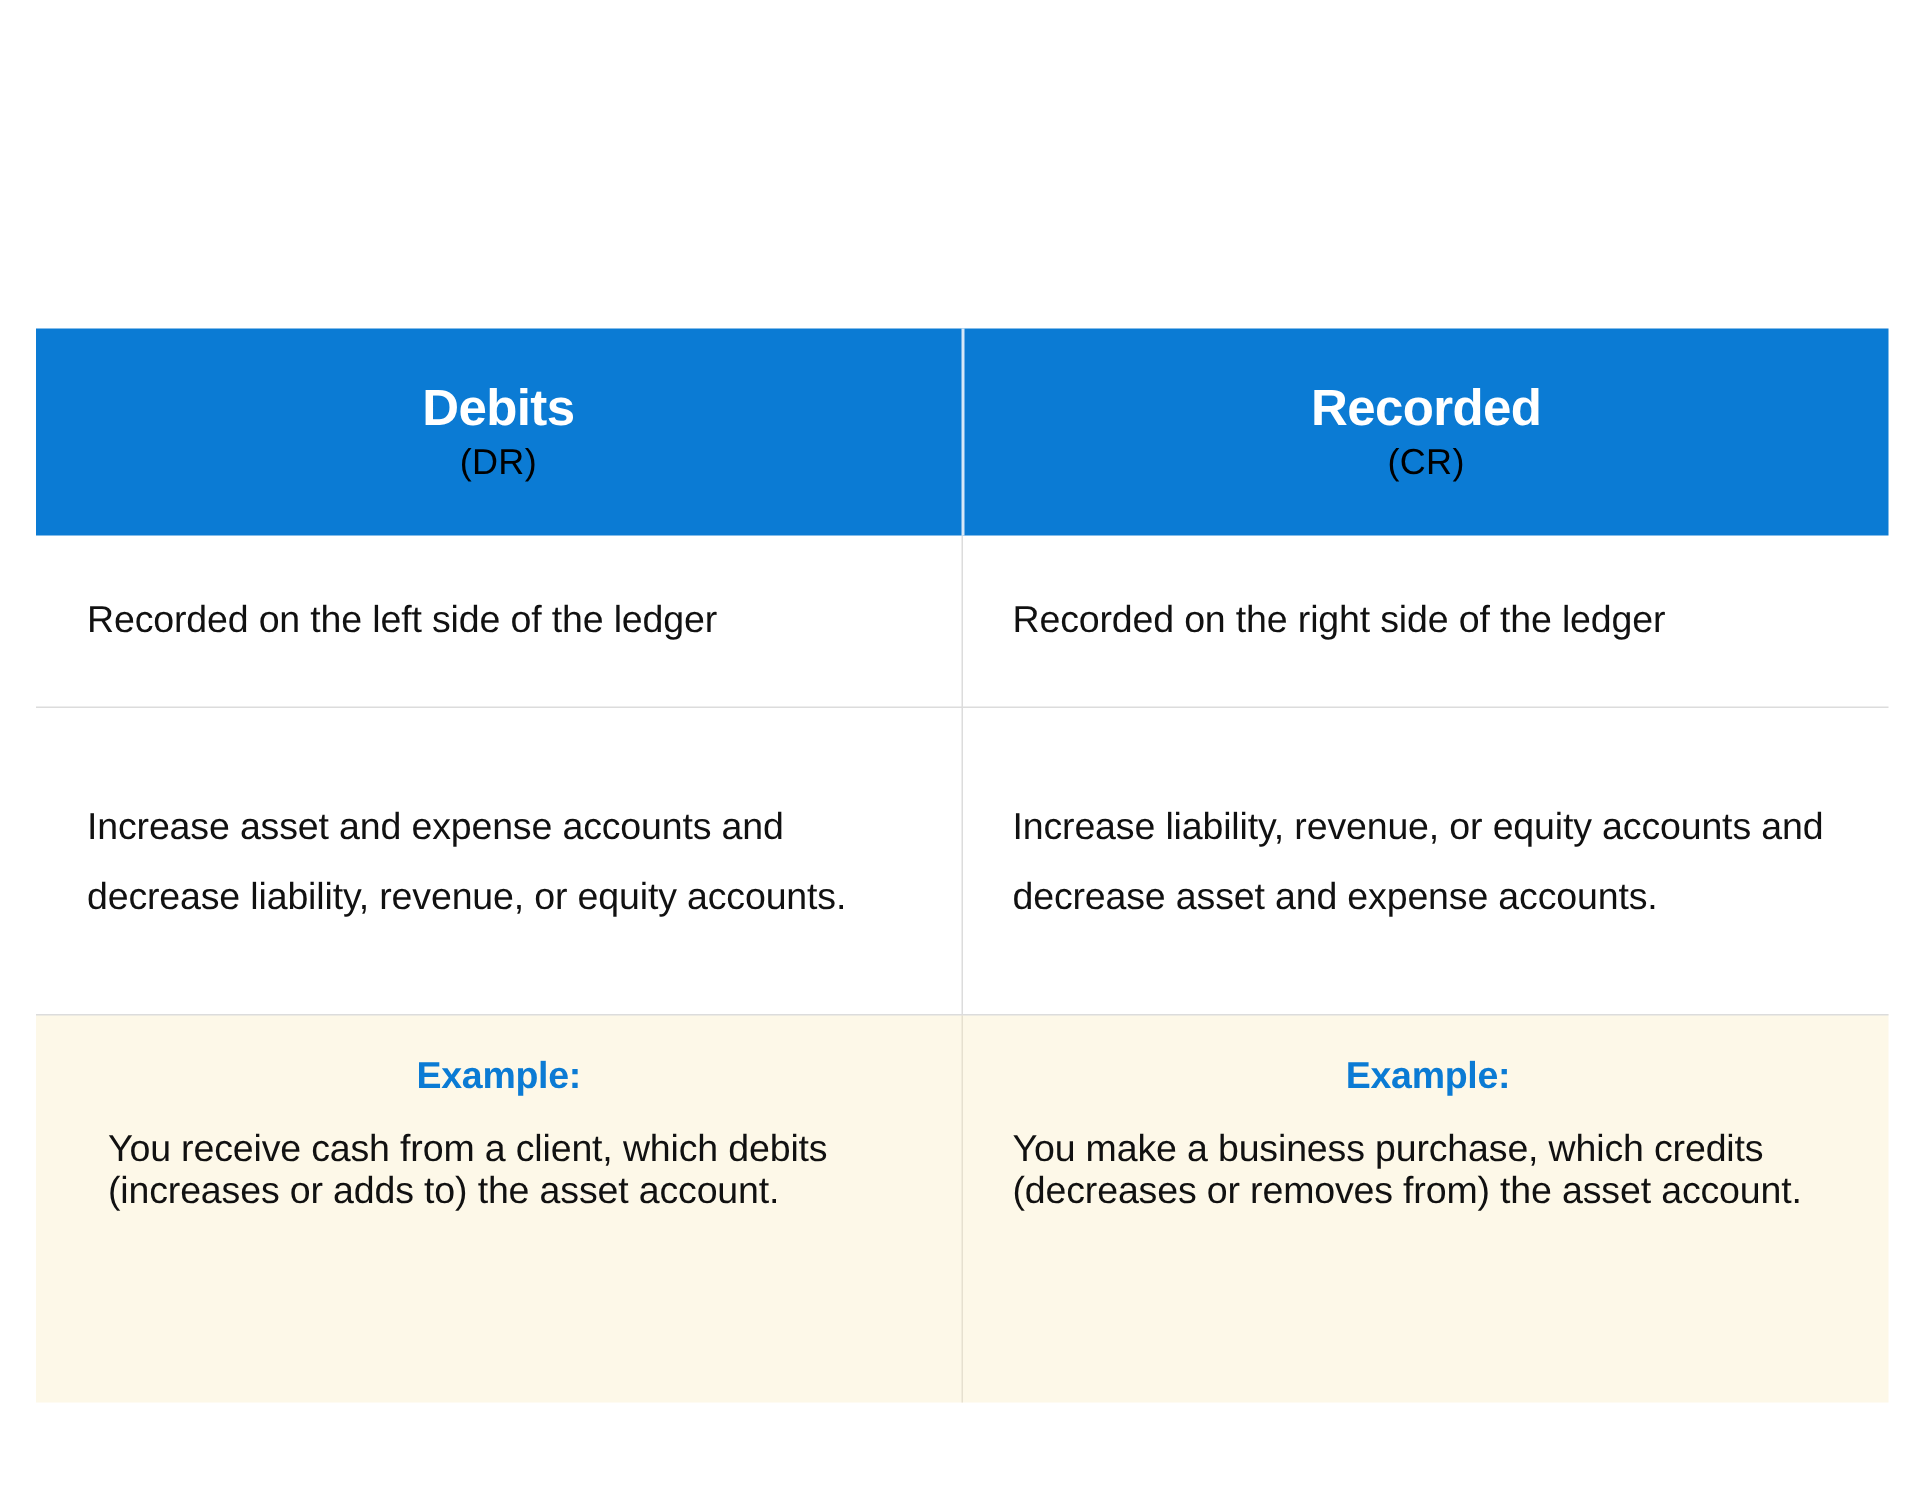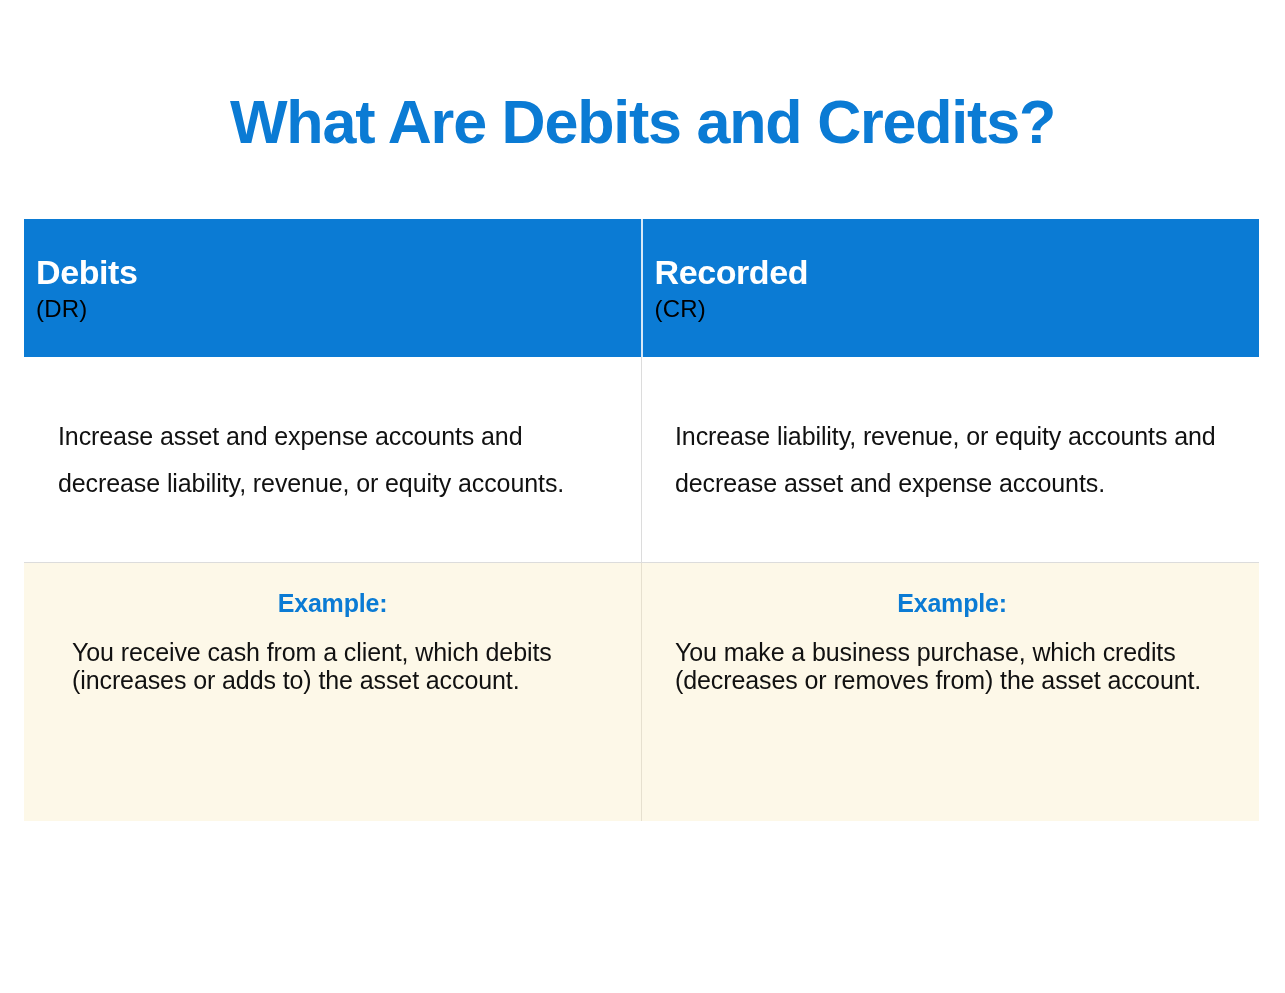--- a/index.html
+++ b/index.html
@@ -55,21 +55,21 @@
     padding: 0;
     margin: 0;
     vertical-align: middle;
     box-sizing: border-box;
   }
 
   
   .head-row th {
     background: #0b7bd4;
     height: 138px;
-    text-align: left;
+    text-align: center;
     color: #ffffff;
     padding: 0 12px;
   }
   .head-row th.col-left {
     border-right: 2px solid #d8e8f7;
   }
   .head-title {
     display: block;
     font-size: 34px;
     line-height: 41px;
@@ -142,37 +142,44 @@
 
   .cell-text {
     display: block;
   }
 </style>
 </head>
 <body>
 
 <div class="page">
 
-  <h1 class="page-title">What Are Debits and Credits?</h1>
 
   <table class="cmp-table">
     <thead>
       <tr class="head-row">
         <th class="col-left">
           <span class="head-title">Debits</span>
           <span class="head-sub">(DR)</span>
         </th>
         <th class="col-right">
           <span class="head-title">Recorded</span>
           <span class="head-sub">(CR)</span>
         </th>
       </tr>
     </thead>
     <tbody>
 
+      <tr class="body-row row-1">
+        <td class="col-left">
+          <span class="cell-text">Recorded on the left side of the ledger</span>
+        </td>
+        <td class="col-right">
+          <span class="cell-text">Recorded on the right side of the ledger</span>
+        </td>
+      </tr>
 
       <tr class="body-row row-2">
         <td class="col-left">
           <span class="cell-text">Increase asset and expense accounts and decrease liability, revenue, or equity accounts.</span>
         </td>
         <td class="col-right">
           <span class="cell-text">Increase liability, revenue, or equity accounts and decrease asset and expense accounts.</span>
         </td>
       </tr>
 

